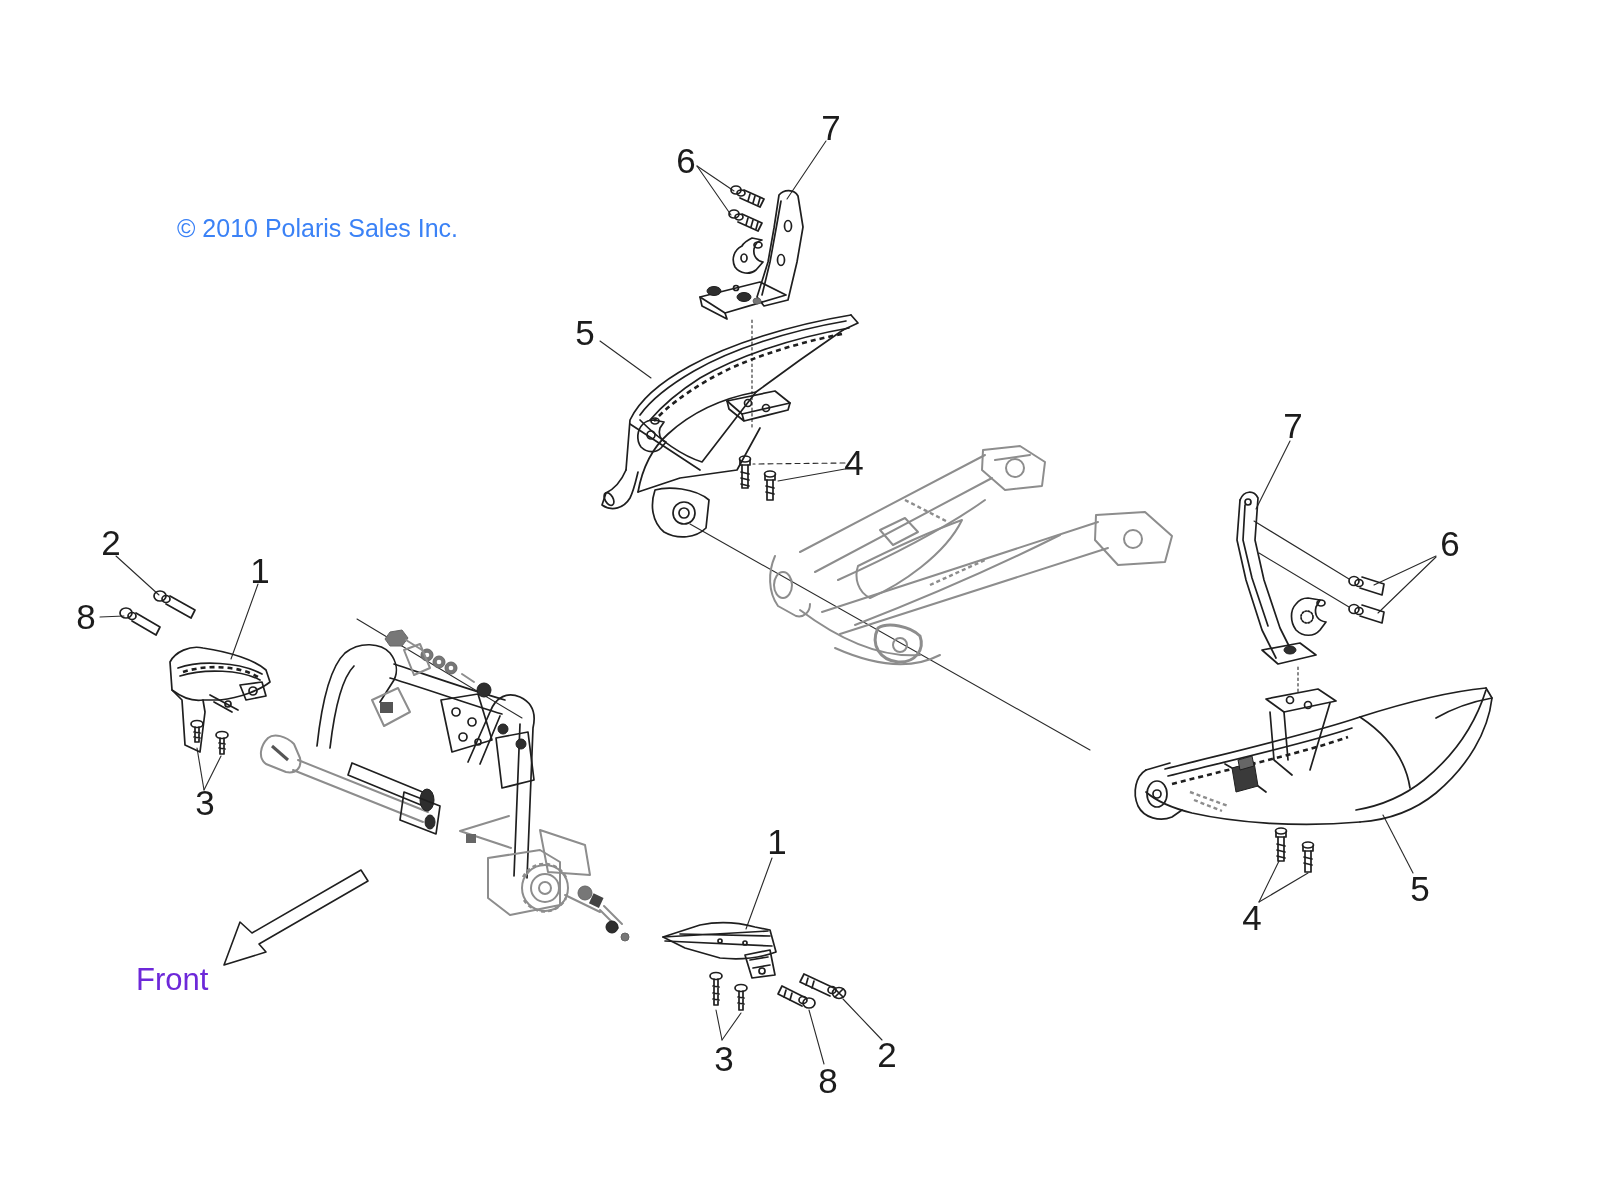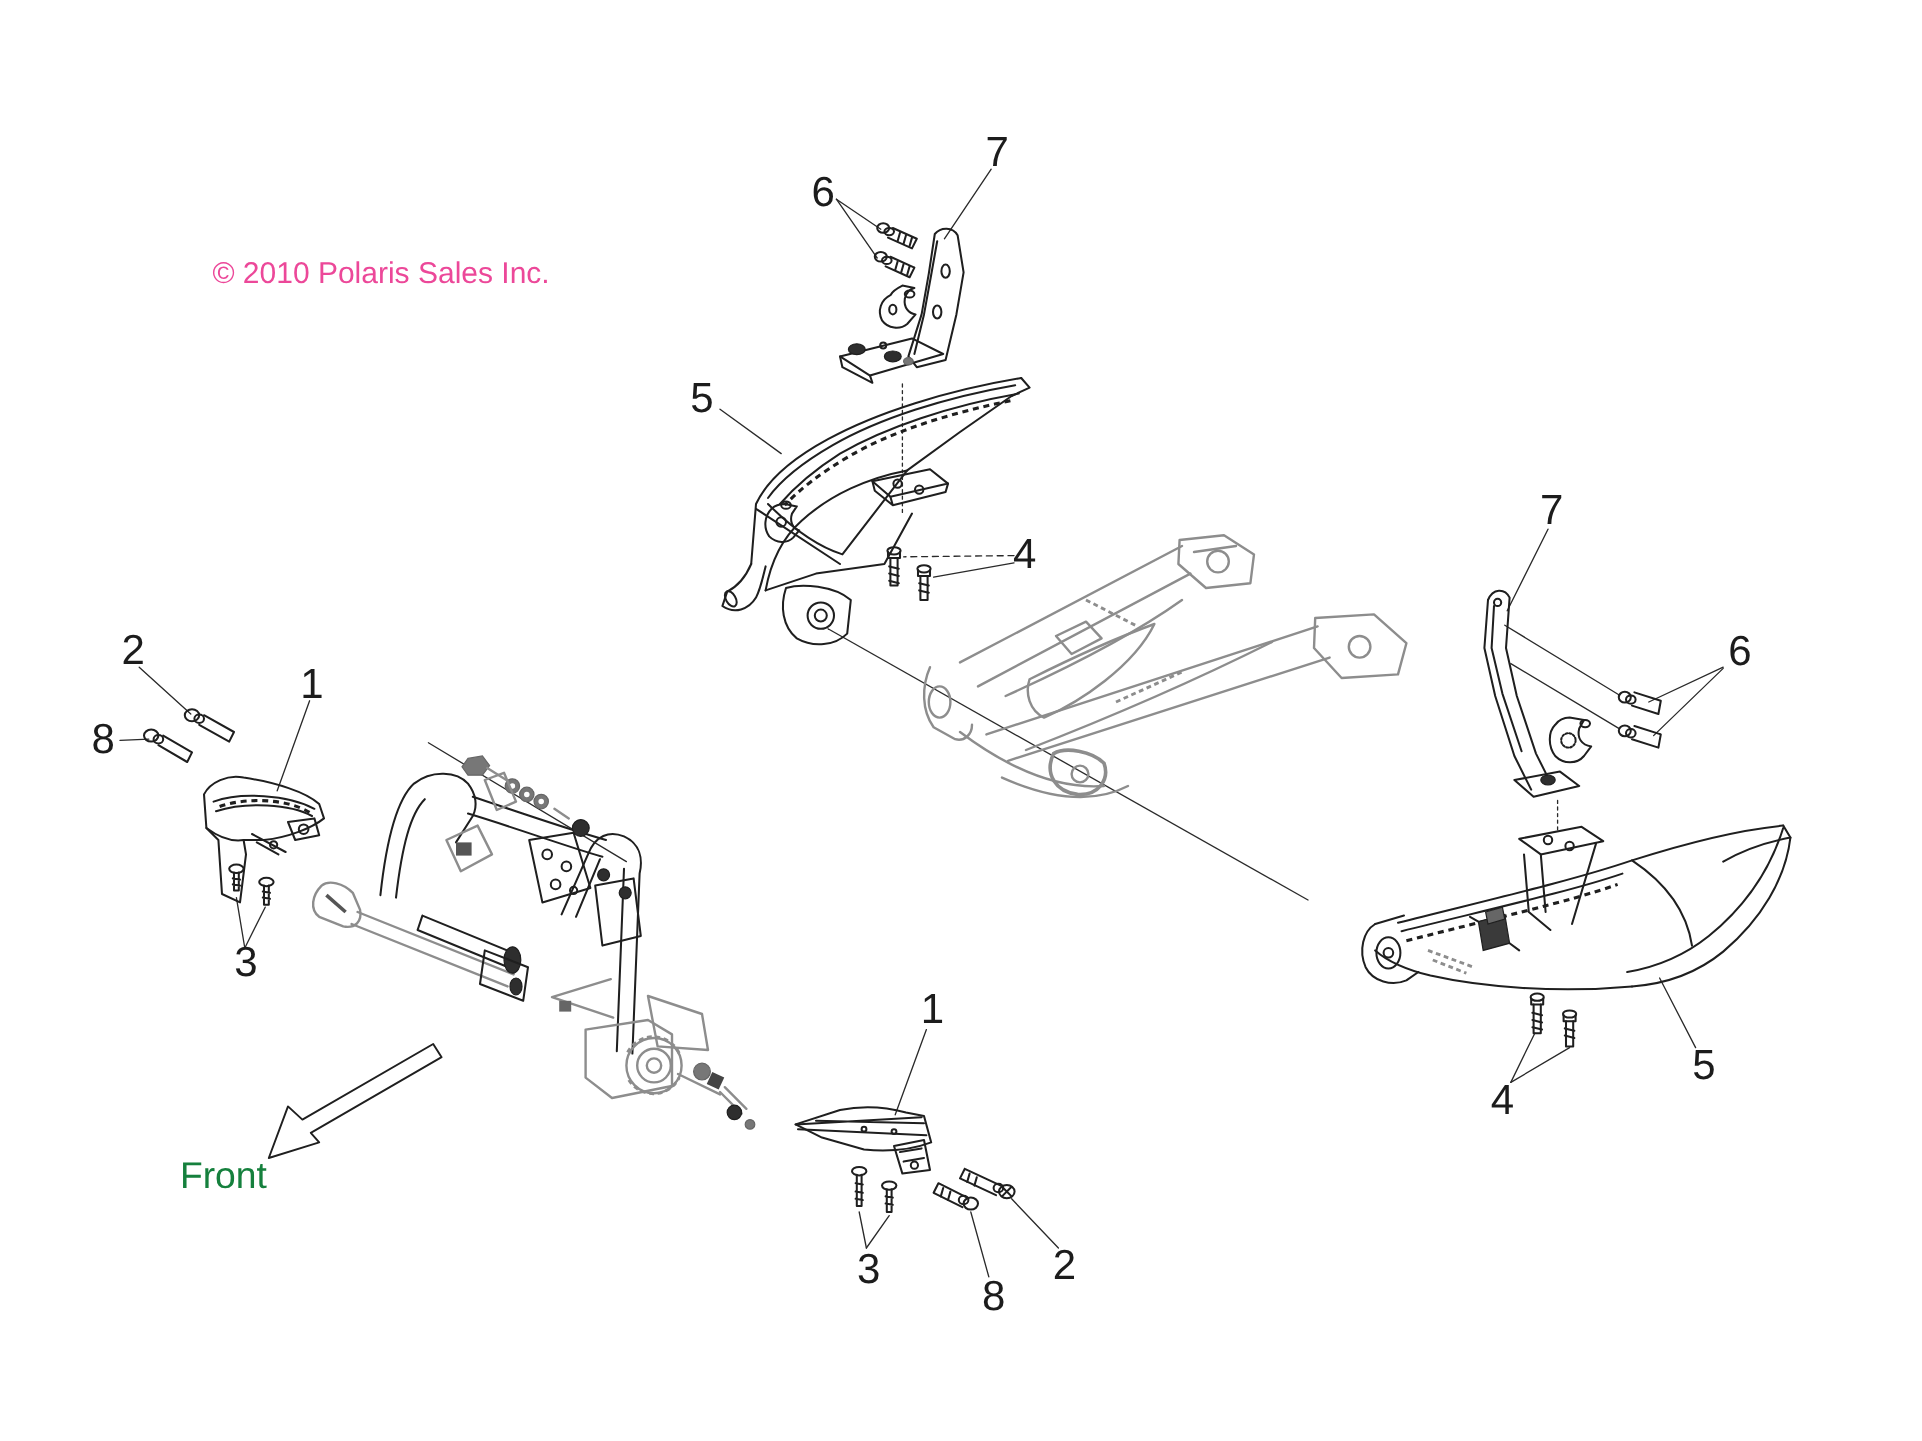--- a/index.html
+++ b/index.html
@@ -6,24 +6,24 @@
   #stage{
     position:relative;width:1602px;height:1201px;background:#ffffff;
     font-family:"Liberation Sans", sans-serif;color:#111;overflow:hidden;
   }
   #stage svg{position:absolute;left:0;top:0;}
   .callout{
     position:absolute;font-size:35px;line-height:1;color:#1c1c1c;
     transform:translate(-50%,-50%);white-space:nowrap;
   }
   .copyright{
-    position:absolute;left:177px;top:214px;font-size:25px;color:#ec4899;white-space:nowrap;
+    position:absolute;left:177px;top:214px;font-size:25px;color:#3b82f6;white-space:nowrap;
   }
   .front-label{
-    position:absolute;left:150px;top:962px;font-size:31px;color:#15803d;white-space:nowrap;
+    position:absolute;left:136px;top:962px;font-size:31px;color:#6d28d9;white-space:nowrap;
   }
   .ink{stroke:#1f1f1f;fill:none;stroke-width:1.7;stroke-linecap:round;stroke-linejoin:round;}
   .thin{stroke:#2a2a2a;fill:none;stroke-width:1.1;stroke-linecap:round;}
   .ref{stroke:#8d8d8d;fill:none;stroke-width:2;stroke-linecap:round;stroke-linejoin:round;}
   .refthick{stroke:#8d8d8d;fill:none;stroke-width:3;}
   .darkfill{fill:#2e2e2e;stroke:#1f1f1f;stroke-width:1;}
   .grayfill{fill:#777;stroke:#666;stroke-width:1;}
   .hatch{stroke:#1f1f1f;fill:none;stroke-width:2.6;stroke-dasharray:5 4;}
   .ghatch{stroke:#8d8d8d;fill:none;stroke-width:2.4;stroke-dasharray:4 3;}
 </style>

